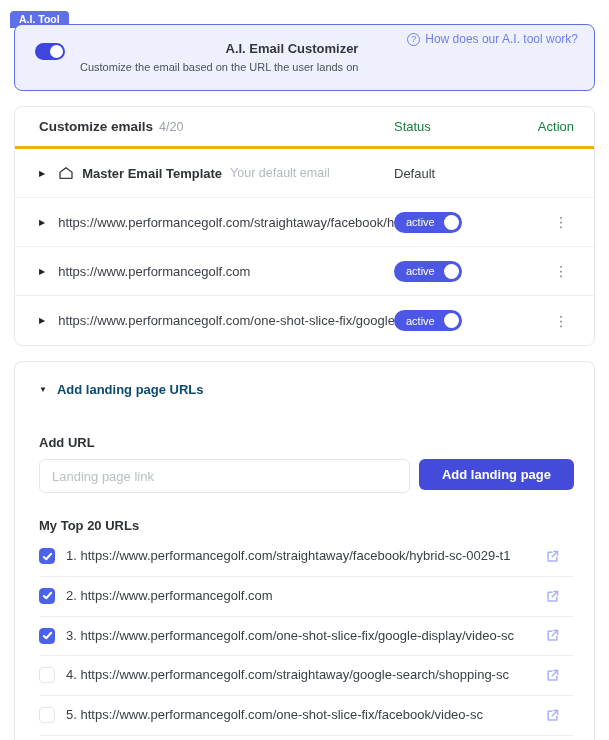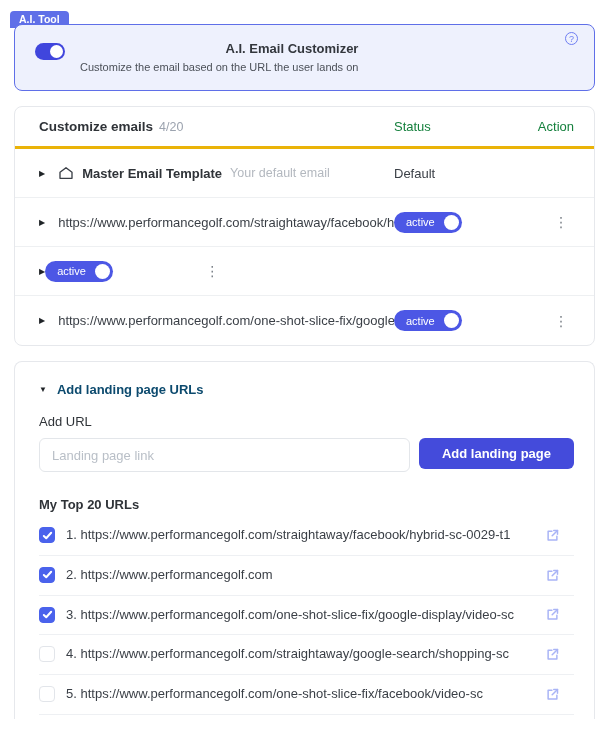--- a/index.html
+++ b/index.html
@@ -50,21 +50,21 @@
     height: 21px; padding: 0 3px 0 12px; gap: 9px; cursor: pointer; }
   .pill-label { color: #fff; font-size: 11px; }
   .pill-thumb { width: 15px; height: 15px; border-radius: 50%; background: #fff; }
   .kebab { color: #7a8088; font-size: 14px; letter-spacing: 0; cursor: pointer;
     display: inline-block; padding: 2px 6px; line-height: 1; }
 
   
   .add-card { padding: 20px 20px 4px 24px; border-radius: 8px 8px 0 0; border-bottom: none; }
   .sec-head { display: flex; align-items: center; gap: 10px; cursor: pointer; }
   .sec-title { font-size: 13px; font-weight: bold; color: #0c4a6e; }
-  .lbl { font-size: 13px; font-weight: normal; color: #2f3338; margin-top: 17px; }
+  .lbl { font-size: 13px; font-weight: bold; color: #2f3338; margin-top: 38px; }
   .input-row { display: flex; margin-top: 9px; }
   .url-input { flex: 1; height: 31px; border: 1px solid #e3e6ea; border-radius: 6px;
     padding: 16px 12px; font-size: 13px; font-family: "Liberation Sans", sans-serif; color: #3a3f46; outline: none; }
   .url-input::placeholder { color: #b9bfc7; }
   .add-btn { margin-left: 9px; height: 31px; padding: 0 23px; background: #444bdb; color: #fff;
     font-size: 13px; font-weight: bold; border: none; border-radius: 6px; cursor: pointer;
     font-family: "Liberation Sans", sans-serif; }
   .list-title { font-size: 13px; font-weight: bold; color: #2f3338; margin-top: 25px; }
   .url-list { margin-top: 4px; }
   .u-item { display: flex; align-items: center; padding: 9px 0; border-bottom: 1px solid #eef0f3; }
@@ -84,20 +84,21 @@
 <div class="banner-wrap">
   <div class="badge">A.I. Tool</div>
   <div class="banner">
     <div class="toggle"></div>
     <div class="banner-text">
       <div class="banner-title">A.I. Email Customizer</div>
       <div class="banner-sub">Customize the email based on the URL the user lands on</div>
     </div>
     <div class="help-link">
       <span class="help-q">?</span>
+      <span>How does our A.I. tool work?</span>
     </div>
   </div>
 </div>
 
 <div class="card">
   <div class="t-header">
     <span class="t-title">Customize emails</span>
     <span class="t-count">4/20</span>
     <span class="spacer"></span>
     <span class="col-status col-head">Status</span>
@@ -125,20 +126,21 @@
       <span class="pill">
         <span class="pill-label">active</span>
         <span class="pill-thumb"></span>
       </span>
     </span>
     <span class="col-action"><span class="kebab">⋮</span></span>
   </div>
 
   <div class="t-row">
     <span class="caret">▶</span>
+    <span class="row-url">https://www.performancegolf.com</span>
     <span class="col-status">
       <span class="pill">
         <span class="pill-label">active</span>
         <span class="pill-thumb"></span>
       </span>
     </span>
     <span class="col-action"><span class="kebab">⋮</span></span>
   </div>
 
   <div class="t-row">

